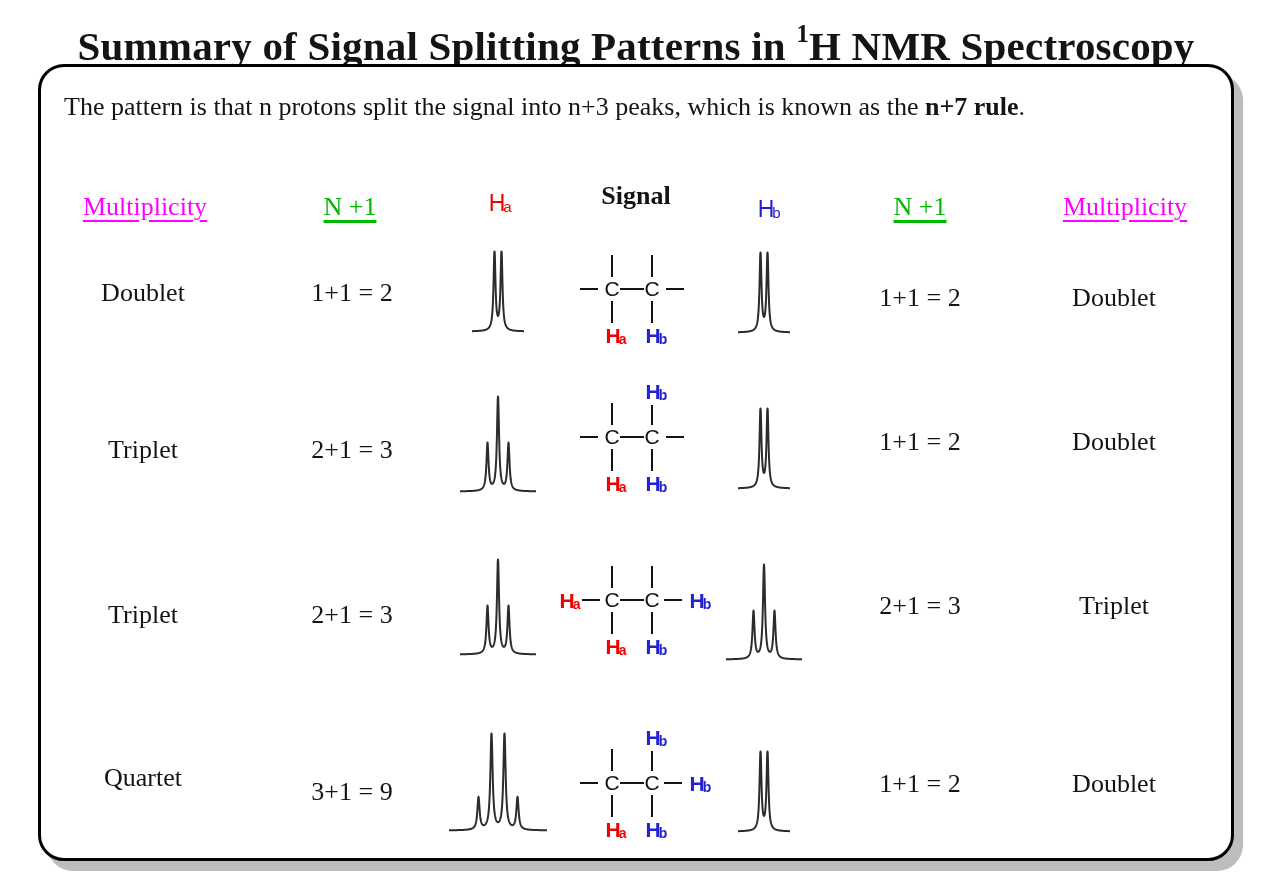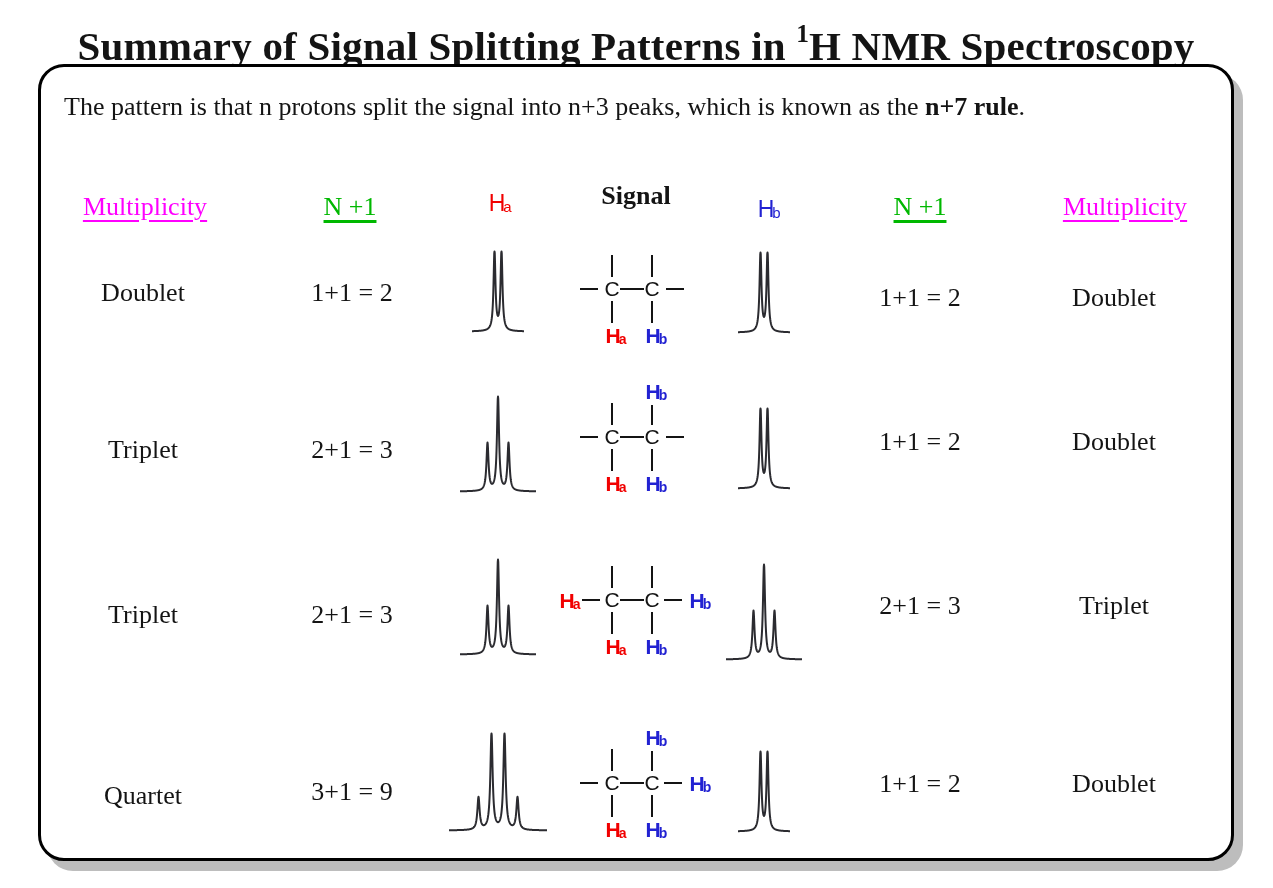--- a/index.html
+++ b/index.html
@@ -110,21 +110,21 @@
         <div class="bond" style="left: 64px; top: 70px; width: 2px; height: 22px; background: rgb(20, 20, 20);"></div>
         <div class="bond" style="left: 104px; top: 70px; width: 2px; height: 22px; background: rgb(20, 20, 20);"></div>
         <span class="atom" style="left: 66px; top: 104px; color: rgb(241, 0, 0);">H<span class="asub">a</span></span>
         <span class="atom" style="left: 106px; top: 104px; color: rgb(34, 34, 210);">H<span class="asub">b</span></span>
       </div>
       <svg viewBox="0 0 78 99" width="78" height="99" style="position: absolute; left: 725px; top: 562px;">
         <path d="M1.00,97.27 L1.25,97.26 L1.50,97.26 L1.75,97.26 L2.00,97.25 L2.25,97.25 L2.50,97.25 L2.75,97.24 L3.00,97.24 L3.25,97.23 L3.50,97.23 L3.75,97.22 L4.00,97.22 L4.25,97.22 L4.50,97.21 L4.75,97.21 L5.00,97.20 L5.25,97.20 L5.50,97.19 L5.75,97.18 L6.00,97.18 L6.25,97.17 L6.50,97.17 L6.75,97.16 L7.00,97.15 L7.25,97.15 L7.50,97.14 L7.75,97.13 L8.00,97.13 L8.25,97.12 L8.50,97.11 L8.75,97.10 L9.00,97.10 L9.25,97.09 L9.50,97.08 L9.75,97.07 L10.00,97.06 L10.25,97.05 L10.50,97.04 L10.75,97.03 L11.00,97.02 L11.25,97.01 L11.50,97.00 L11.75,96.99 L12.00,96.97 L12.25,96.96 L12.50,96.95 L12.75,96.93 L13.00,96.92 L13.25,96.90 L13.50,96.89 L13.75,96.87 L14.00,96.85 L14.25,96.84 L14.50,96.82 L14.75,96.80 L15.00,96.78 L15.25,96.76 L15.50,96.73 L15.75,96.71 L16.00,96.68 L16.25,96.66 L16.50,96.63 L16.75,96.60 L17.00,96.57 L17.25,96.54 L17.50,96.50 L17.75,96.47 L18.00,96.43 L18.25,96.38 L18.50,96.34 L18.75,96.29 L19.00,96.24 L19.25,96.19 L19.50,96.13 L19.75,96.07 L20.00,96.00 L20.25,95.93 L20.50,95.85 L20.75,95.76 L21.00,95.67 L21.25,95.57 L21.50,95.46 L21.75,95.33 L22.00,95.20 L22.25,95.05 L22.50,94.88 L22.75,94.69 L23.00,94.49 L23.25,94.25 L23.50,93.98 L23.75,93.68 L24.00,93.33 L24.25,92.92 L24.50,92.45 L24.75,91.90 L25.00,91.25 L25.25,90.47 L25.50,89.54 L25.75,88.40 L26.00,87.00 L26.25,85.26 L26.50,83.08 L26.75,80.33 L27.00,76.87 L27.25,72.54 L27.50,67.27 L27.75,61.26 L28.00,55.18 L28.25,50.40 L28.50,48.50 L28.75,50.26 L29.00,54.91 L29.25,60.86 L29.50,66.74 L29.75,71.86 L30.00,76.04 L30.25,79.35 L30.50,81.94 L30.75,83.96 L31.00,85.52 L31.25,86.74 L31.50,87.68 L31.75,88.40 L32.00,88.95 L32.25,89.35 L32.50,89.63 L32.75,89.80 L33.00,89.87 L33.25,89.86 L33.50,89.75 L33.75,89.56 L34.00,89.27 L34.25,88.89 L34.50,88.39 L34.75,87.77 L35.00,87.00 L35.25,86.06 L35.50,84.91 L35.75,83.50 L36.00,81.76 L36.25,79.61 L36.50,76.93 L36.75,73.58 L37.00,69.34 L37.25,63.97 L37.50,57.16 L37.75,48.62 L38.00,38.21 L38.25,26.30 L38.50,14.27 L38.75,4.82 L39.00,2.50 L39.25,4.82 L39.50,14.27 L39.75,26.30 L40.00,38.21 L40.25,48.62 L40.50,57.16 L40.75,63.97 L41.00,69.34 L41.25,73.58 L41.50,76.93 L41.75,79.61 L42.00,81.76 L42.25,83.50 L42.50,84.91 L42.75,86.06 L43.00,87.00 L43.25,87.77 L43.50,88.39 L43.75,88.89 L44.00,89.27 L44.25,89.56 L44.50,89.75 L44.75,89.86 L45.00,89.87 L45.25,89.80 L45.50,89.63 L45.75,89.35 L46.00,88.95 L46.25,88.40 L46.50,87.68 L46.75,86.74 L47.00,85.52 L47.25,83.96 L47.50,81.94 L47.75,79.35 L48.00,76.04 L48.25,71.86 L48.50,66.74 L48.75,60.86 L49.00,54.91 L49.25,50.26 L49.50,48.50 L49.75,50.40 L50.00,55.18 L50.25,61.26 L50.50,67.27 L50.75,72.54 L51.00,76.87 L51.25,80.33 L51.50,83.08 L51.75,85.26 L52.00,87.00 L52.25,88.40 L52.50,89.54 L52.75,90.47 L53.00,91.25 L53.25,91.90 L53.50,92.45 L53.75,92.92 L54.00,93.33 L54.25,93.68 L54.50,93.98 L54.75,94.25 L55.00,94.49 L55.25,94.69 L55.50,94.88 L55.75,95.05 L56.00,95.20 L56.25,95.33 L56.50,95.46 L56.75,95.57 L57.00,95.67 L57.25,95.76 L57.50,95.85 L57.75,95.93 L58.00,96.00 L58.25,96.07 L58.50,96.13 L58.75,96.19 L59.00,96.24 L59.25,96.29 L59.50,96.34 L59.75,96.38 L60.00,96.43 L60.25,96.47 L60.50,96.50 L60.75,96.54 L61.00,96.57 L61.25,96.60 L61.50,96.63 L61.75,96.66 L62.00,96.68 L62.25,96.71 L62.50,96.73 L62.75,96.76 L63.00,96.78 L63.25,96.80 L63.50,96.82 L63.75,96.84 L64.00,96.85 L64.25,96.87 L64.50,96.89 L64.75,96.90 L65.00,96.92 L65.25,96.93 L65.50,96.95 L65.75,96.96 L66.00,96.97 L66.25,96.99 L66.50,97.00 L66.75,97.01 L67.00,97.02 L67.25,97.03 L67.50,97.04 L67.75,97.05 L68.00,97.06 L68.25,97.07 L68.50,97.08 L68.75,97.09 L69.00,97.10 L69.25,97.10 L69.50,97.11 L69.75,97.12 L70.00,97.13 L70.25,97.13 L70.50,97.14 L70.75,97.15 L71.00,97.15 L71.25,97.16 L71.50,97.17 L71.75,97.17 L72.00,97.18 L72.25,97.18 L72.50,97.19 L72.75,97.20 L73.00,97.20 L73.25,97.21 L73.50,97.21 L73.75,97.22 L74.00,97.22 L74.25,97.22 L74.50,97.23 L74.75,97.23 L75.00,97.24 L75.25,97.24 L75.50,97.25 L75.75,97.25 L76.00,97.25 L76.25,97.26 L76.50,97.26 L76.75,97.26 L77.00,97.27" fill="none" stroke="#2b2b30" stroke-width="2" stroke-linejoin="round"></path>
       </svg>
       <div class="cell rowtext" style="left: 920px; top: 606px;">2+1 = 3</div>
       <div class="cell rowtext" style="left: 1114px; top: 606px;">Triplet</div>
-      <div class="cell rowtext" style="left: 143px; top: 796px;">Quartet</div>
+      <div class="cell rowtext" style="left: 143px; top: 778px;">Quartet</div>
       <div class="cell rowtext" style="left: 352px; top: 792px;">3+1 = 9</div>
       <svg viewBox="0 0 100 101" width="100" height="101" style="position: absolute; left: 448px; top: 731px;">
         <path d="M1.00,99.26 L1.25,99.26 L1.50,99.26 L1.75,99.26 L2.00,99.25 L2.25,99.25 L2.50,99.25 L2.75,99.24 L3.00,99.24 L3.25,99.24 L3.50,99.23 L3.75,99.23 L4.00,99.23 L4.25,99.22 L4.50,99.22 L4.75,99.21 L5.00,99.21 L5.25,99.21 L5.50,99.20 L5.75,99.20 L6.00,99.19 L6.25,99.19 L6.50,99.18 L6.75,99.18 L7.00,99.17 L7.25,99.17 L7.50,99.16 L7.75,99.16 L8.00,99.15 L8.25,99.15 L8.50,99.14 L8.75,99.14 L9.00,99.13 L9.25,99.12 L9.50,99.12 L9.75,99.11 L10.00,99.10 L10.25,99.10 L10.50,99.09 L10.75,99.08 L11.00,99.08 L11.25,99.07 L11.50,99.06 L11.75,99.05 L12.00,99.04 L12.25,99.04 L12.50,99.03 L12.75,99.02 L13.00,99.01 L13.25,99.00 L13.50,98.99 L13.75,98.98 L14.00,98.97 L14.25,98.95 L14.50,98.94 L14.75,98.93 L15.00,98.92 L15.25,98.90 L15.50,98.89 L15.75,98.88 L16.00,98.86 L16.25,98.85 L16.50,98.83 L16.75,98.81 L17.00,98.79 L17.25,98.78 L17.50,98.76 L17.75,98.74 L18.00,98.71 L18.25,98.69 L18.50,98.67 L18.75,98.64 L19.00,98.62 L19.25,98.59 L19.50,98.56 L19.75,98.53 L20.00,98.50 L20.25,98.46 L20.50,98.43 L20.75,98.39 L21.00,98.35 L21.25,98.30 L21.50,98.25 L21.75,98.20 L22.00,98.15 L22.25,98.09 L22.50,98.03 L22.75,97.96 L23.00,97.88 L23.25,97.80 L23.50,97.71 L23.75,97.61 L24.00,97.50 L24.25,97.39 L24.50,97.25 L24.75,97.11 L25.00,96.94 L25.25,96.76 L25.50,96.55 L25.75,96.31 L26.00,96.04 L26.25,95.72 L26.50,95.36 L26.75,94.93 L27.00,94.43 L27.25,93.84 L27.50,93.13 L27.75,92.27 L28.00,91.22 L28.25,89.93 L28.50,88.34 L28.75,86.37 L29.00,83.93 L29.25,80.95 L29.50,77.45 L29.75,73.58 L30.00,69.82 L30.25,66.95 L30.50,65.83 L30.75,66.86 L31.00,69.64 L31.25,73.31 L31.50,77.09 L31.75,80.50 L32.00,83.38 L32.25,85.72 L32.50,87.59 L32.75,89.08 L33.00,90.26 L33.25,91.20 L33.50,91.94 L33.75,92.53 L34.00,93.00 L34.25,93.36 L34.50,93.65 L34.75,93.86 L35.00,94.01 L35.25,94.11 L35.50,94.17 L35.75,94.18 L36.00,94.15 L36.25,94.08 L36.50,93.97 L36.75,93.82 L37.00,93.63 L37.25,93.40 L37.50,93.12 L37.75,92.79 L38.00,92.40 L38.25,91.94 L38.50,91.41 L38.75,90.79 L39.00,90.06 L39.25,89.20 L39.50,88.20 L39.75,87.00 L40.00,85.59 L40.25,83.88 L40.50,81.83 L40.75,79.33 L41.00,76.27 L41.25,72.49 L41.50,67.80 L41.75,61.97 L42.00,54.74 L42.25,45.91 L42.50,35.49 L42.75,23.98 L43.00,12.78 L43.25,4.28 L43.50,2.50 L43.75,4.22 L44.00,12.67 L44.25,23.81 L44.50,35.26 L44.75,45.63 L45.00,54.40 L45.25,61.57 L45.50,67.34 L45.75,71.96 L46.00,75.67 L46.25,78.66 L46.50,81.09 L46.75,83.07 L47.00,84.69 L47.25,86.02 L47.50,87.12 L47.75,88.03 L48.00,88.79 L48.25,89.40 L48.50,89.91 L48.75,90.32 L49.00,90.63 L49.25,90.87 L49.50,91.04 L49.75,91.14 L50.00,91.17 L50.25,91.14 L50.50,91.04 L50.75,90.87 L51.00,90.63 L51.25,90.32 L51.50,89.91 L51.75,89.40 L52.00,88.79 L52.25,88.03 L52.50,87.12 L52.75,86.02 L53.00,84.69 L53.25,83.07 L53.50,81.09 L53.75,78.66 L54.00,75.67 L54.25,71.96 L54.50,67.34 L54.75,61.57 L55.00,54.40 L55.25,45.63 L55.50,35.26 L55.75,23.81 L56.00,12.67 L56.25,4.22 L56.50,2.50 L56.75,4.28 L57.00,12.78 L57.25,23.98 L57.50,35.49 L57.75,45.91 L58.00,54.74 L58.25,61.97 L58.50,67.80 L58.75,72.49 L59.00,76.27 L59.25,79.33 L59.50,81.83 L59.75,83.88 L60.00,85.59 L60.25,87.00 L60.50,88.20 L60.75,89.20 L61.00,90.06 L61.25,90.79 L61.50,91.41 L61.75,91.94 L62.00,92.40 L62.25,92.79 L62.50,93.12 L62.75,93.40 L63.00,93.63 L63.25,93.82 L63.50,93.97 L63.75,94.08 L64.00,94.15 L64.25,94.18 L64.50,94.17 L64.75,94.11 L65.00,94.01 L65.25,93.86 L65.50,93.65 L65.75,93.36 L66.00,93.00 L66.25,92.53 L66.50,91.94 L66.75,91.20 L67.00,90.26 L67.25,89.08 L67.50,87.59 L67.75,85.72 L68.00,83.38 L68.25,80.50 L68.50,77.09 L68.75,73.31 L69.00,69.64 L69.25,66.86 L69.50,65.83 L69.75,66.95 L70.00,69.82 L70.25,73.58 L70.50,77.45 L70.75,80.95 L71.00,83.93 L71.25,86.37 L71.50,88.34 L71.75,89.93 L72.00,91.22 L72.25,92.27 L72.50,93.13 L72.75,93.84 L73.00,94.43 L73.25,94.93 L73.50,95.36 L73.75,95.72 L74.00,96.04 L74.25,96.31 L74.50,96.55 L74.75,96.76 L75.00,96.94 L75.25,97.11 L75.50,97.25 L75.75,97.39 L76.00,97.50 L76.25,97.61 L76.50,97.71 L76.75,97.80 L77.00,97.88 L77.25,97.96 L77.50,98.03 L77.75,98.09 L78.00,98.15 L78.25,98.20 L78.50,98.25 L78.75,98.30 L79.00,98.35 L79.25,98.39 L79.50,98.43 L79.75,98.46 L80.00,98.50 L80.25,98.53 L80.50,98.56 L80.75,98.59 L81.00,98.62 L81.25,98.64 L81.50,98.67 L81.75,98.69 L82.00,98.71 L82.25,98.74 L82.50,98.76 L82.75,98.78 L83.00,98.79 L83.25,98.81 L83.50,98.83 L83.75,98.85 L84.00,98.86 L84.25,98.88 L84.50,98.89 L84.75,98.90 L85.00,98.92 L85.25,98.93 L85.50,98.94 L85.75,98.95 L86.00,98.97 L86.25,98.98 L86.50,98.99 L86.75,99.00 L87.00,99.01 L87.25,99.02 L87.50,99.03 L87.75,99.04 L88.00,99.04 L88.25,99.05 L88.50,99.06 L88.75,99.07 L89.00,99.08 L89.25,99.08 L89.50,99.09 L89.75,99.10 L90.00,99.10 L90.25,99.11 L90.50,99.12 L90.75,99.12 L91.00,99.13 L91.25,99.14 L91.50,99.14 L91.75,99.15 L92.00,99.15 L92.25,99.16 L92.50,99.16 L92.75,99.17 L93.00,99.17 L93.25,99.18 L93.50,99.18 L93.75,99.19 L94.00,99.19 L94.25,99.20 L94.50,99.20 L94.75,99.21 L95.00,99.21 L95.25,99.21 L95.50,99.22 L95.75,99.22 L96.00,99.23 L96.25,99.23 L96.50,99.23 L96.75,99.24 L97.00,99.24 L97.25,99.24 L97.50,99.25 L97.75,99.25 L98.00,99.25 L98.25,99.26 L98.50,99.26 L98.75,99.26 L99.00,99.26" fill="none" stroke="#2b2b30" stroke-width="2" stroke-linejoin="round"></path>
       </svg>
       <div class="struct" style="left: 547px; top: 725px; width: 190px; height: 120px;">
         <span class="clabel" style="left: 65px; top: 58px;">C</span>
         <span class="clabel" style="left: 105px; top: 58px;">C</span>
         <div class="bond" style="left: 73px; top: 57px; width: 24px; height: 2px; background: rgb(20, 20, 20);"></div>
         <div class="bond" style="left: 33px; top: 57px; width: 18px; height: 2px; background: rgb(20, 20, 20);"></div>
         <div class="bond" style="left: 117px; top: 57px; width: 18px; height: 2px; background: rgb(20, 20, 20);"></div>

